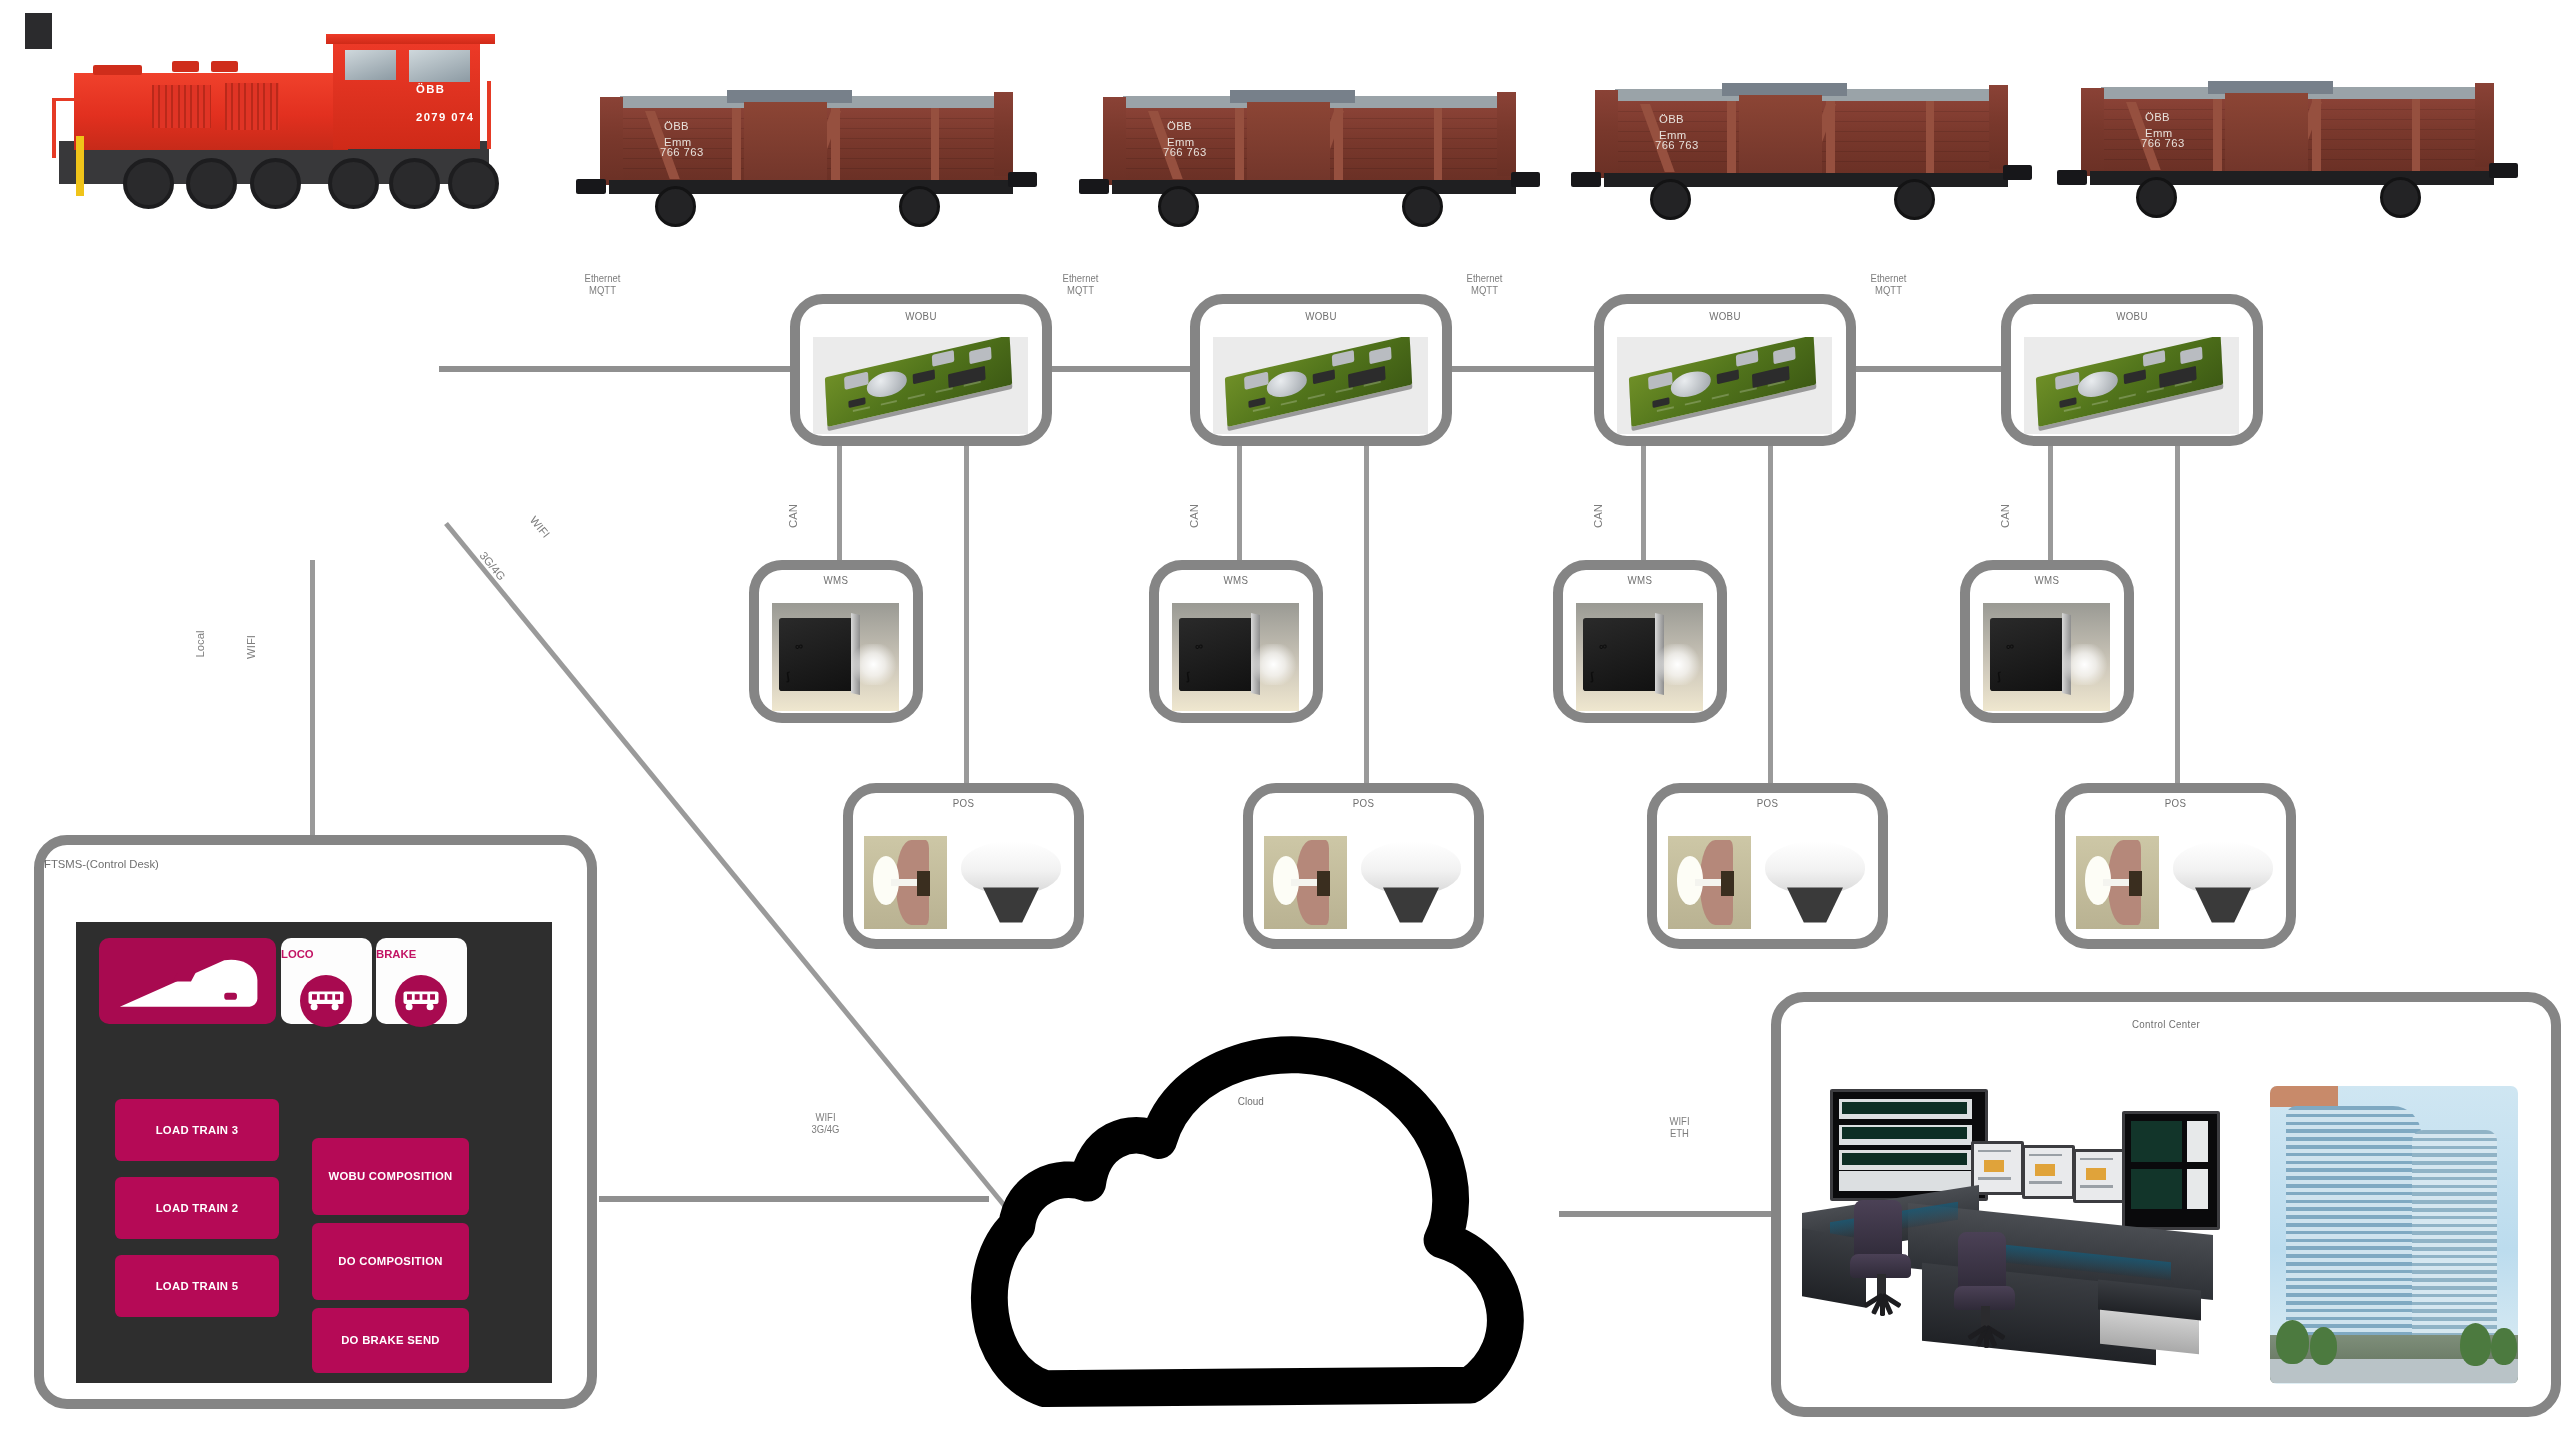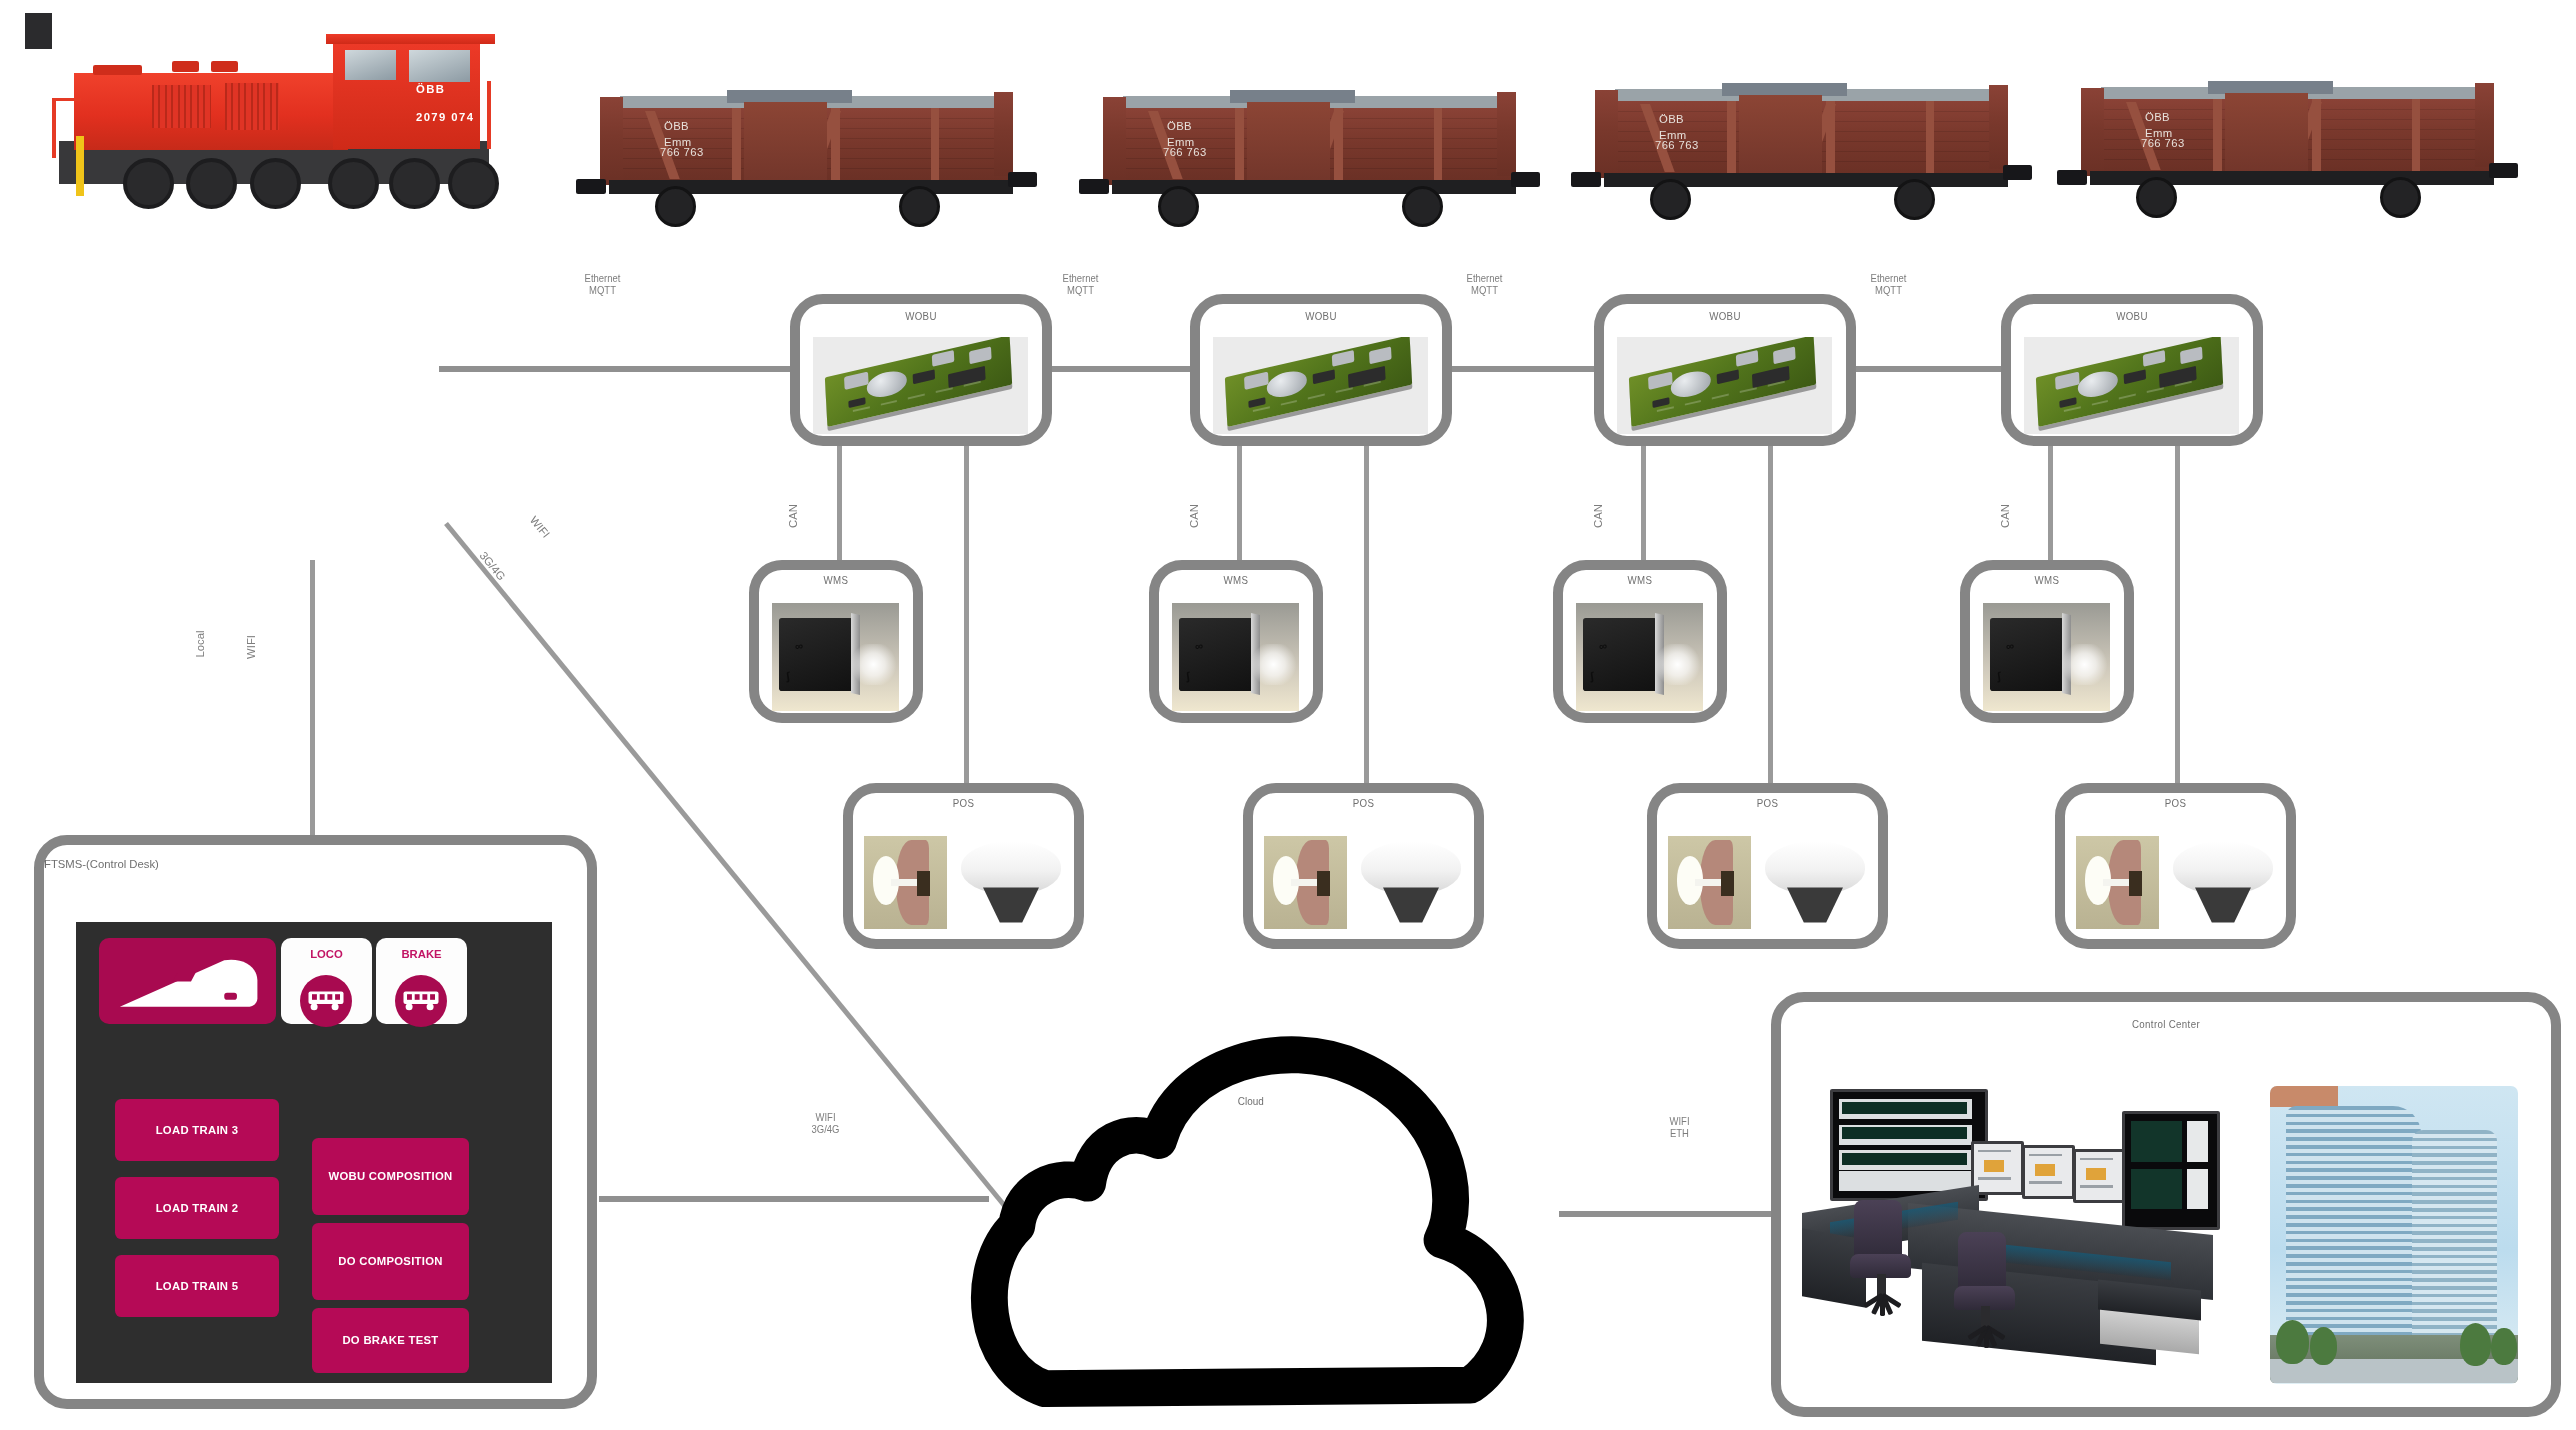--- a/index.html
+++ b/index.html
@@ -127,21 +127,21 @@
   .tower .bld2{position:absolute;background-image:repeating-linear-gradient(180deg,#90b3c6 0 3.5px,#d6e7f0 3.5px 7.8px);
         border-radius:11.3px 11.3px 0 0;}
   .tower .grd{position:absolute;background:linear-gradient(180deg,#7e8e7a,#5e6e58);}
   .tower .tree{position:absolute;background:#4c7a3f;border-radius:50% 50% 45% 45%;}
   .tower .road{position:absolute;background:#b9c3c7;}
 
   
   #ftsmsScreen{position:absolute;background:#2e2e2e;}
   .tabMain{position:absolute;background:#a80a50;border-radius:10px;}
   .tabW{position:absolute;background:#fdfdfd;border-radius:10px;}
-  .tabW .tl{position:absolute;left:0;right:0;text-align:center;color:#c21464;font-weight:700;}
+  .tabW .tl{position:absolute;left:0;right:0;color:#c21464;font-weight:700;}
   .tabW .circ{position:absolute;background:#a80a50;border-radius:50%;}
   .btn{position:absolute;background:#b50a56;border-radius:6.4px;color:#fff;
        display:flex;align-items:center;justify-content:center;text-align:center;
        font-weight:700;line-height:1.14;letter-spacing:0.3px;}
 </style>
 </head>
 <body>
 
 <div id="stage">
     <div class="loco" style="left:25px;top:12.8px;width:489px;height:213px">
@@ -605,17 +605,17 @@
             </svg>
           </div>
         </div>
         <div class="btn" style="left:39px;top:177px;width:164px;height:62px;fontSize:17.7px">LOAD TRAIN 3</div>
         <div class="btn" style="left:39px;top:255px;width:164px;height:62px;fontSize:17.7px">LOAD TRAIN 2</div>
         <div class="btn" style="left:39px;top:333px;width:164px;height:62px;fontSize:17.7px">LOAD TRAIN 5</div>
         <div class="btn" style="left:236px;top:216px;width:157px;height:77px;fontSize:17.7px;whiteSpace:pre-line">WOBU
 COMPOSITION</div>
         <div class="btn" style="left:236px;top:301px;width:157px;height:77px;fontSize:17.7px;whiteSpace:pre-line">DO
 COMPOSITION</div>
-        <div class="btn" style="left:236px;top:386px;width:157px;height:65px;fontSize:17.7px;whiteSpace:pre-line">DO BRAKE TEST</div>
+        <div class="btn" style="left:236px;top:386px;width:157px;height:65px;fontSize:17.7px;whiteSpace:pre-line">DO BRAKE SEND</div>
       </div>
     </div>
   </div>
 
 
 </body></html>

